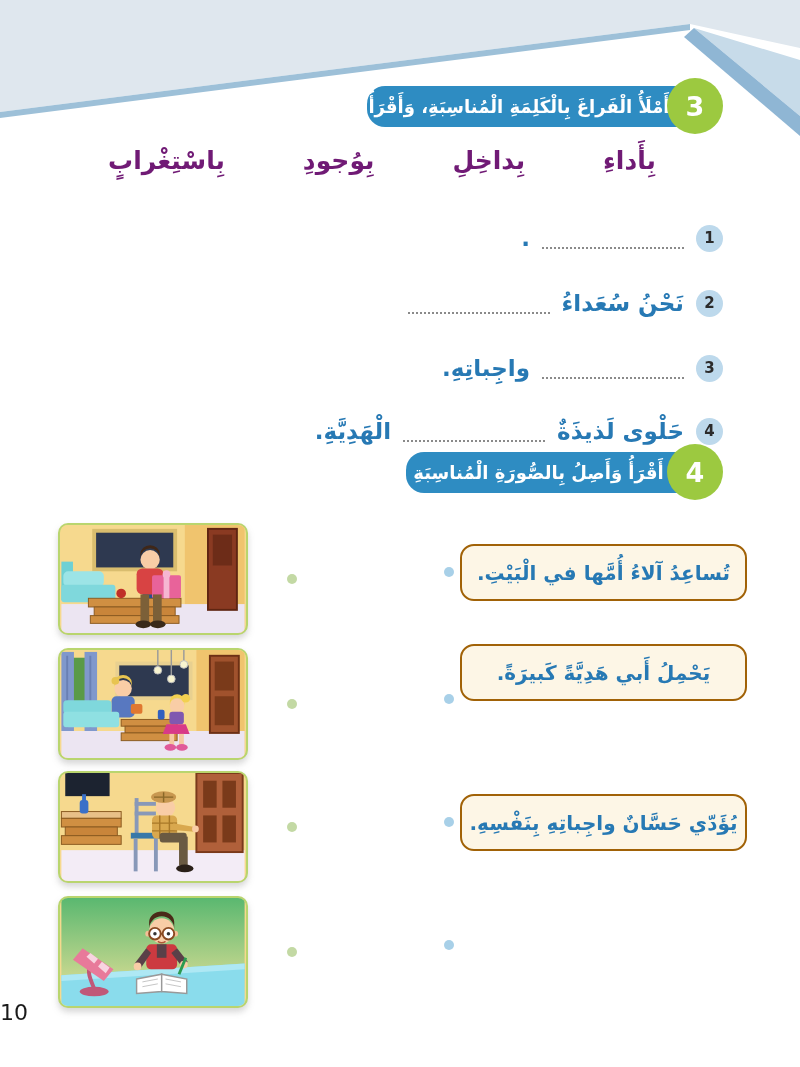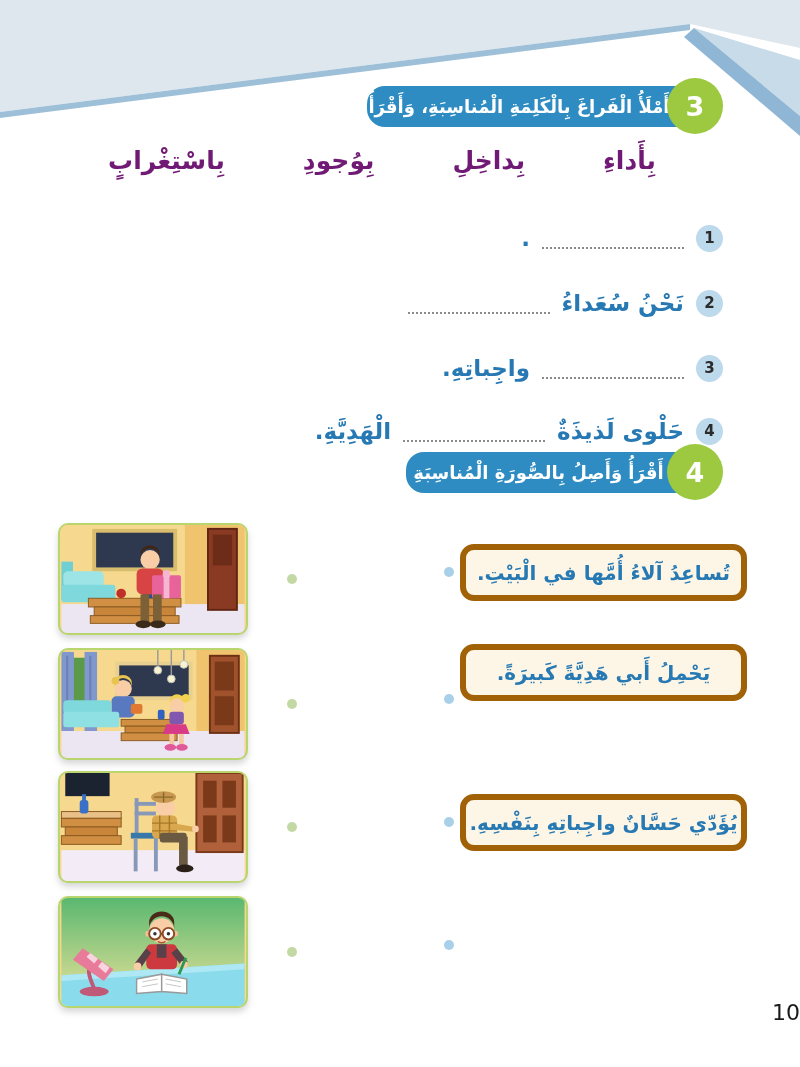--- a/index.html
+++ b/index.html
@@ -40,25 +40,25 @@
   
   .match-img { position:absolute; left:58px; width:190px; height:112px;
                border:2px solid #b9d56e; border-radius:10px; overflow:hidden;
                background:#f6d98e; box-shadow:0 4px 6px rgba(140,140,140,.35);
                cursor:pointer; }
   .match-img svg { display:block; width:100%; height:100%; }
   .dot { position:absolute; width:10px; height:10px; border-radius:50%; cursor:pointer; }
   .dot.green { background:#c3d9a4; left:287px; }
   .dot.blue  { background:#a8d0e8; left:444px; }
   .match-box { position:absolute; left:460px; width:287px; height:57px;
-               background:#fdf6e6; border:6px solid #a16207; border-radius:14px;
+               background:#fdf6e6; border:2px solid #a16207; border-radius:14px;
                display:flex; align-items:center; justify-content:center; cursor:pointer; }
   .match-box span { color:#2779b4; font-weight:bold; font-size:20px; white-space:nowrap; }
 
-  .page-num { position:absolute; top:1000px; left:0; width:800px; text-align:right;
+  .page-num { position:absolute; top:1000px; left:0; width:800px; text-align:left;
               color:#1a1a1a; font-size:22px; }
 </style>
 </head>
 <body>
 
 <div class="page">
 
   <svg class="top-deco" viewBox="0 0 800 150">
     <polygon points="0,0 800,0 800,48 690,24 0,112" fill="#dfe7ee"></polygon>
     <polygon points="0,112 690,24 690,30 0,118" fill="#9dc0d8"></polygon>

